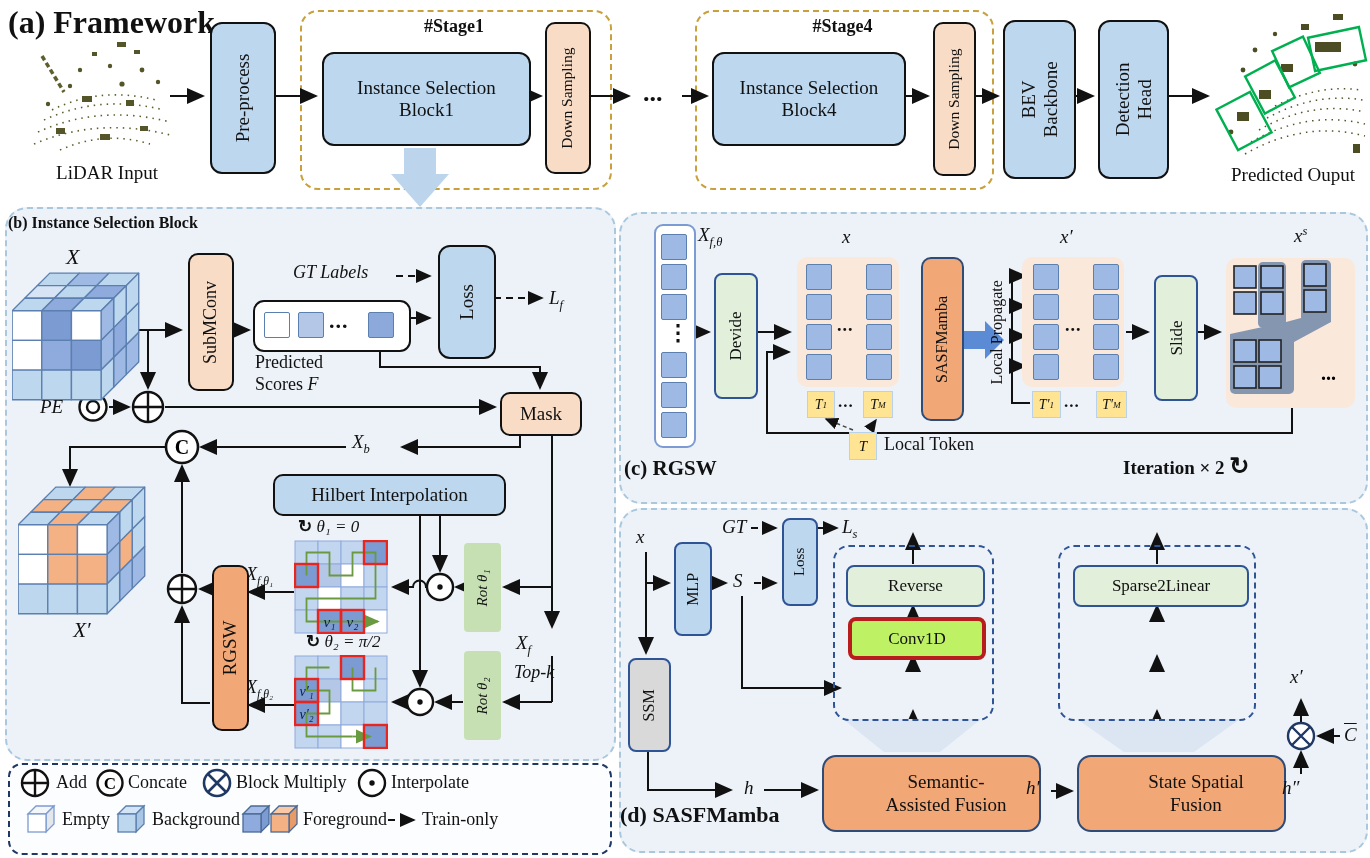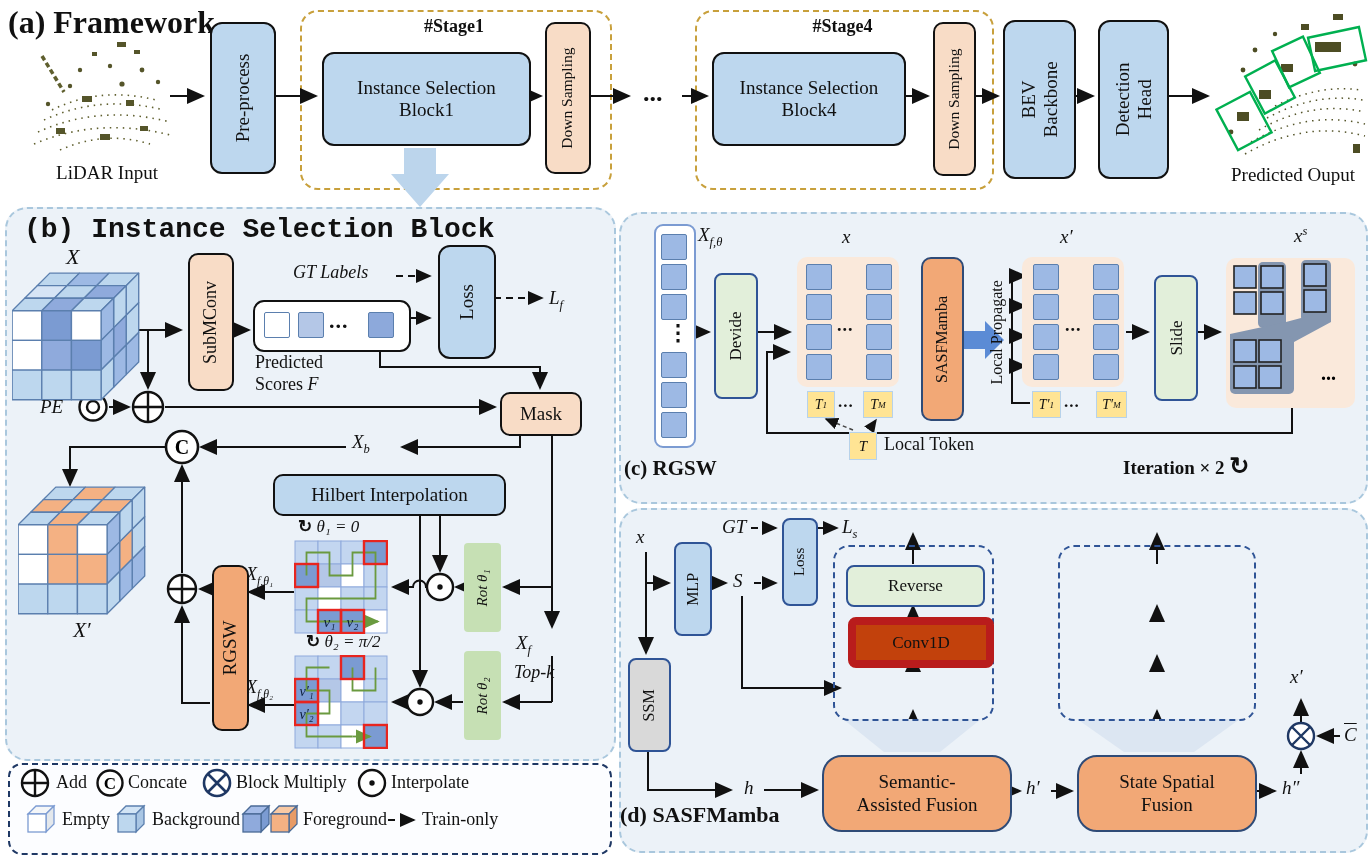--- a/index.html
+++ b/index.html
@@ -5,23 +5,23 @@
   html,body{margin:0;padding:0;background:#fff;}
   body{font-family:"Liberation Serif",serif;color:#111;}
   #wrap{position:relative;width:1370px;height:858px;overflow:hidden;background:#fff;}
   .abs{position:absolute;} .z1{z-index:1;} .z2{z-index:2;}
   .panel{position:absolute;border:2.5px dashed #A9C7DD;border-radius:22px;background:#ECF2F8;z-index:0;}
   .stage{position:absolute;border:2.5px dashed #C8A03C;border-radius:18px;z-index:0;}
   .legendbox{position:absolute;border:2.5px dashed #1F3864;border-radius:14px;background:#FCFDFF;z-index:0;}
   .blue{background:#BDD7EE;border:2.5px solid #111;border-radius:12px;}
   .peach{background:#F8DCC6;border:2.5px solid #111;border-radius:10px;}
   .orange{background:#F2A876;border:2px solid #111;border-radius:10px;}
-  .orange2{background:#F2A876;border:2.5px solid #2F4B77;border-radius:20px;}
+  .orange2{background:#F2A876;border:2.5px solid #2F4B77;border-radius:14px;padding-left:29px;}
   .pgreen{background:#E2EFDA;border:2px solid #2F5496;border-radius:8px;}
-  .pblue{background:#c2410c;border:8px solid #b91c1c;border-radius:8px;}
+  .pblue{background:#bef264;border:4px solid #b91c1c;border-radius:8px;}
   .lblue{background:#BDD7EE;border:2px solid #2F5496;border-radius:8px;}
   .grayb{background:#D9D9D9;border:2px solid #2F5496;border-radius:8px;}
   .green{background:#C6E0B4;border-radius:4px;}
   .dashc{position:absolute;border:2px dashed #2F5496;border-radius:16px;z-index:2;}
   .cflex{display:flex;align-items:center;justify-content:center;}
   .vt{transform:rotate(-90deg);white-space:nowrap;text-align:center;line-height:1.05;}
   .b{font-weight:bold;}
   .math{font-style:italic;font-family:"Liberation Serif",serif;}
   sub{font-size:66%;font-style:italic;}
   sup{font-size:66%;font-style:italic;}
@@ -304,21 +304,21 @@
     </g>
     <g fill="none" stroke="#00B050" stroke-width="2.4">
       <rect x="10" y="94" width="38" height="46" transform="rotate(-28 29 117)"></rect>
       <rect x="38" y="62" width="34" height="42" transform="rotate(-28 55 83)"></rect>
       <rect x="64" y="38" width="34" height="40" transform="rotate(-25 81 58)"></rect>
       <rect x="96" y="28" width="52" height="34" transform="rotate(-12 122 45)"></rect>
     </g>
   </svg>
   <div class="abs lbl" style="left:1218px;top:164px;width:150px;text-align:center;font-size:19px;">Predicted Ouput</div>
 
-  <div class="abs lbl b" style="left:24px;top:214px;font-size:28px;font-family:Liberation Mono, monospace;">(b) Instance Selection Block</div>
+  <div class="abs lbl b" style="left:8px;top:214px;font-size:16px;">(b) Instance Selection Block</div>
   <div class="abs lbl math" style="left:66px;top:244px;font-size:22px;">X</div>
 
   <svg class="abs z2" style="left:12px;top:272px;" width="128" height="130" viewBox="0 -12 112 114">
     <g stroke="#5B7FAE" stroke-width="1.2" stroke-linejoin="round">
       <polygon points="22,0 33,-11 59,-11 48,0" fill="#BDD7EE"></polygon>
         <polygon points="48,0 59,-11 85,-11 74,0" fill="#9DB9E4"></polygon>
         <polygon points="74,0 85,-11 111,-11 100,0" fill="#BDD7EE"></polygon>
       <polygon points="100,0 111,-11 111,15 100,26" fill="#BDD7EE"></polygon>
         <polygon points="100,26 111,15 111,41 100,52" fill="#BDD7EE"></polygon>
         <polygon points="100,52 111,41 111,67 100,78" fill="#9DB9E4"></polygon>
@@ -648,20 +648,23 @@
 
   <div class="dashc" style="left:833px;top:545px;width:157px;height:172px;"></div>
   <div class="abs z2 pgreen cflex" style="left:846px;top:565px;width:135px;height:38px;font-size:17px;">
       <span>Reverse</span>
     </div>
   <div class="abs z2 pblue cflex" style="left:848px;top:617px;width:130px;height:35px;font-size:17px;">
       <span>Conv1D</span>
     </div>
 
   <div class="dashc" style="left:1058px;top:545px;width:194px;height:172px;"></div>
+  <div class="abs z2 pgreen cflex" style="left:1073px;top:565px;width:172px;height:38px;font-size:17px;">
+      <span>Sparse2Linear</span>
+    </div>
 
   <div class="abs lbl math" style="left:744px;top:777px;font-size:19px;">h</div>
   <div class="abs z2 orange2 cflex t2" style="left:822px;top:755px;width:186px;height:73px;font-size:19px;">
     <div>
         <div>Semantic-</div>
         <div>Assisted Fusion</div>
       </div>
   </div>
   <div class="abs lbl math" style="left:1026px;top:777px;font-size:19px;">h′</div>
   <div class="abs z2 orange2 cflex t2" style="left:1077px;top:755px;width:176px;height:73px;font-size:19px;">

